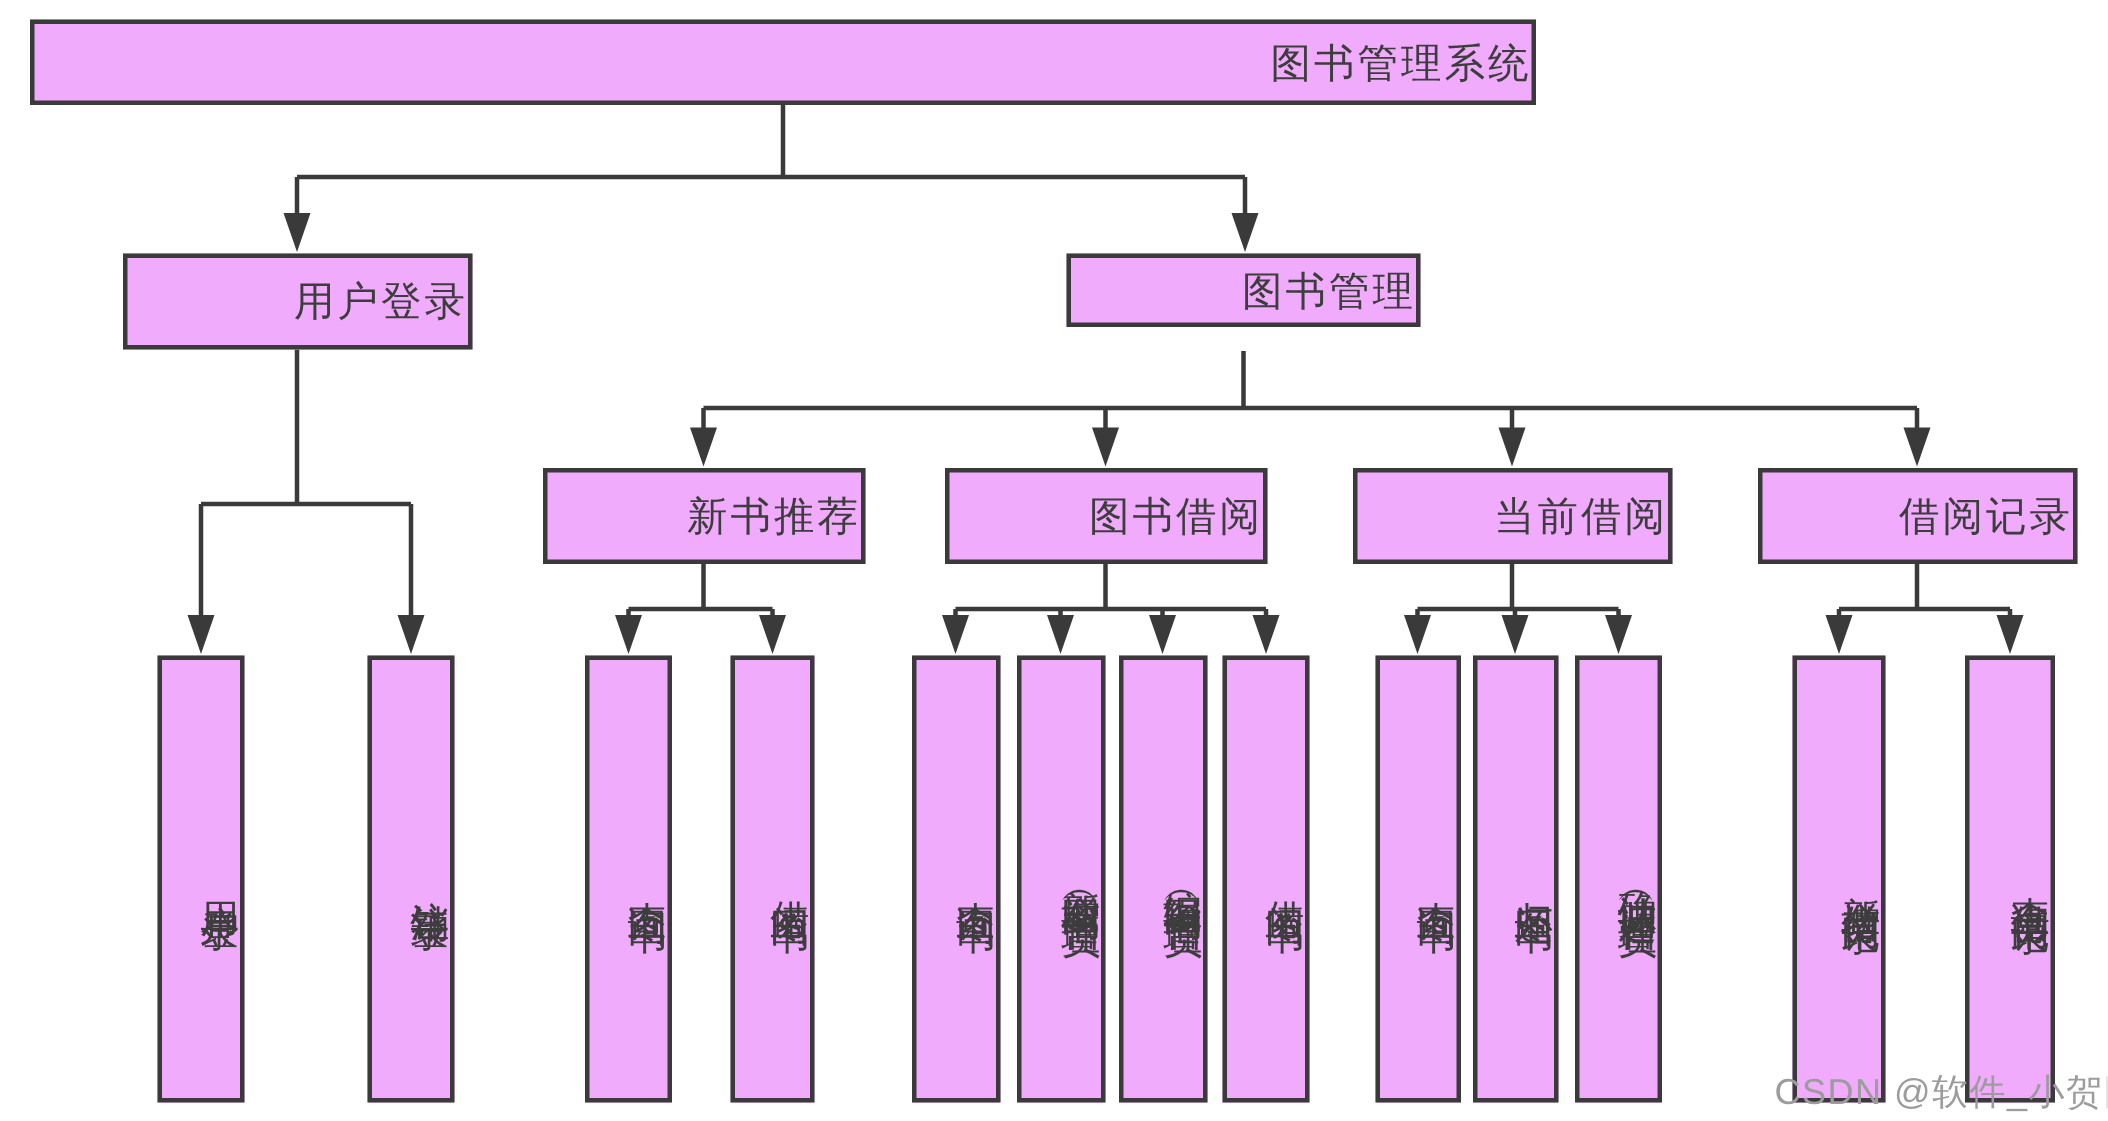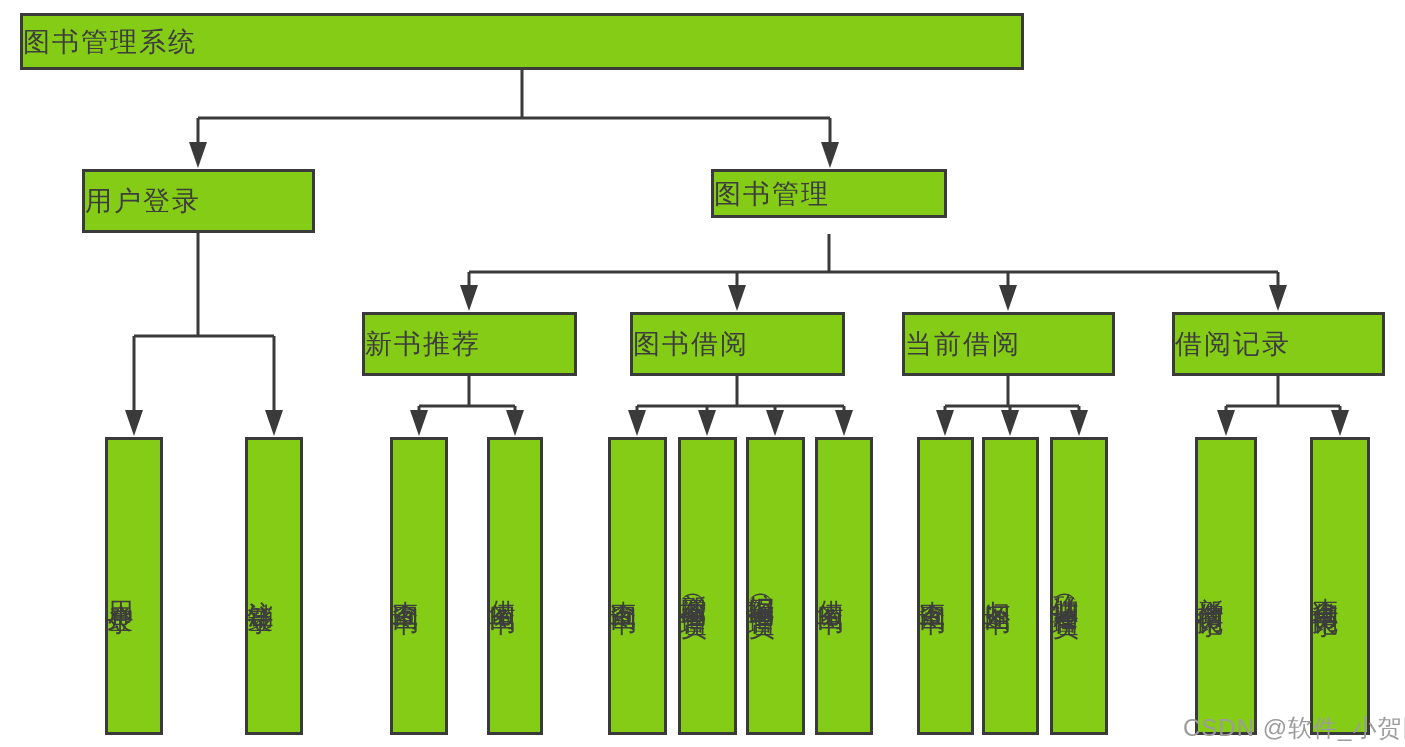--- a/index.html
+++ b/index.html
@@ -8,22 +8,22 @@
     width:1405px;height:747px;
     background:#ffffff;
     font-family:"Liberation Sans", sans-serif;
     overflow:hidden;
   }
   .wires{position:absolute;left:0;top:0;}
   .wires path{stroke:#3a3a3a;stroke-width:3;fill:none;}
   .wires polygon{fill:#3a3a3a;stroke:none;}
   .box{
     position:absolute;box-sizing:border-box;
-    border:3px solid #3a3a3a;background:#84cc16;
-    display:flex;align-items:center;justify-content:flex-start;
+    border:3px solid #3a3a3a;background:#f0abfc;
+    display:flex;align-items:center;justify-content:flex-end;padding-left:20px;
   }
   .h-label{
     font-size:27px;color:#3d3d3d;letter-spacing:2px;white-space:nowrap;
   }
   .v-label{
     writing-mode:vertical-rl;text-orientation:mixed;
     font-size:26px;color:#3d3d3d;letter-spacing:3px;line-height:1;
   }
   
   .b-root{left:20px;top:13px;width:1004px;height:57px;}

